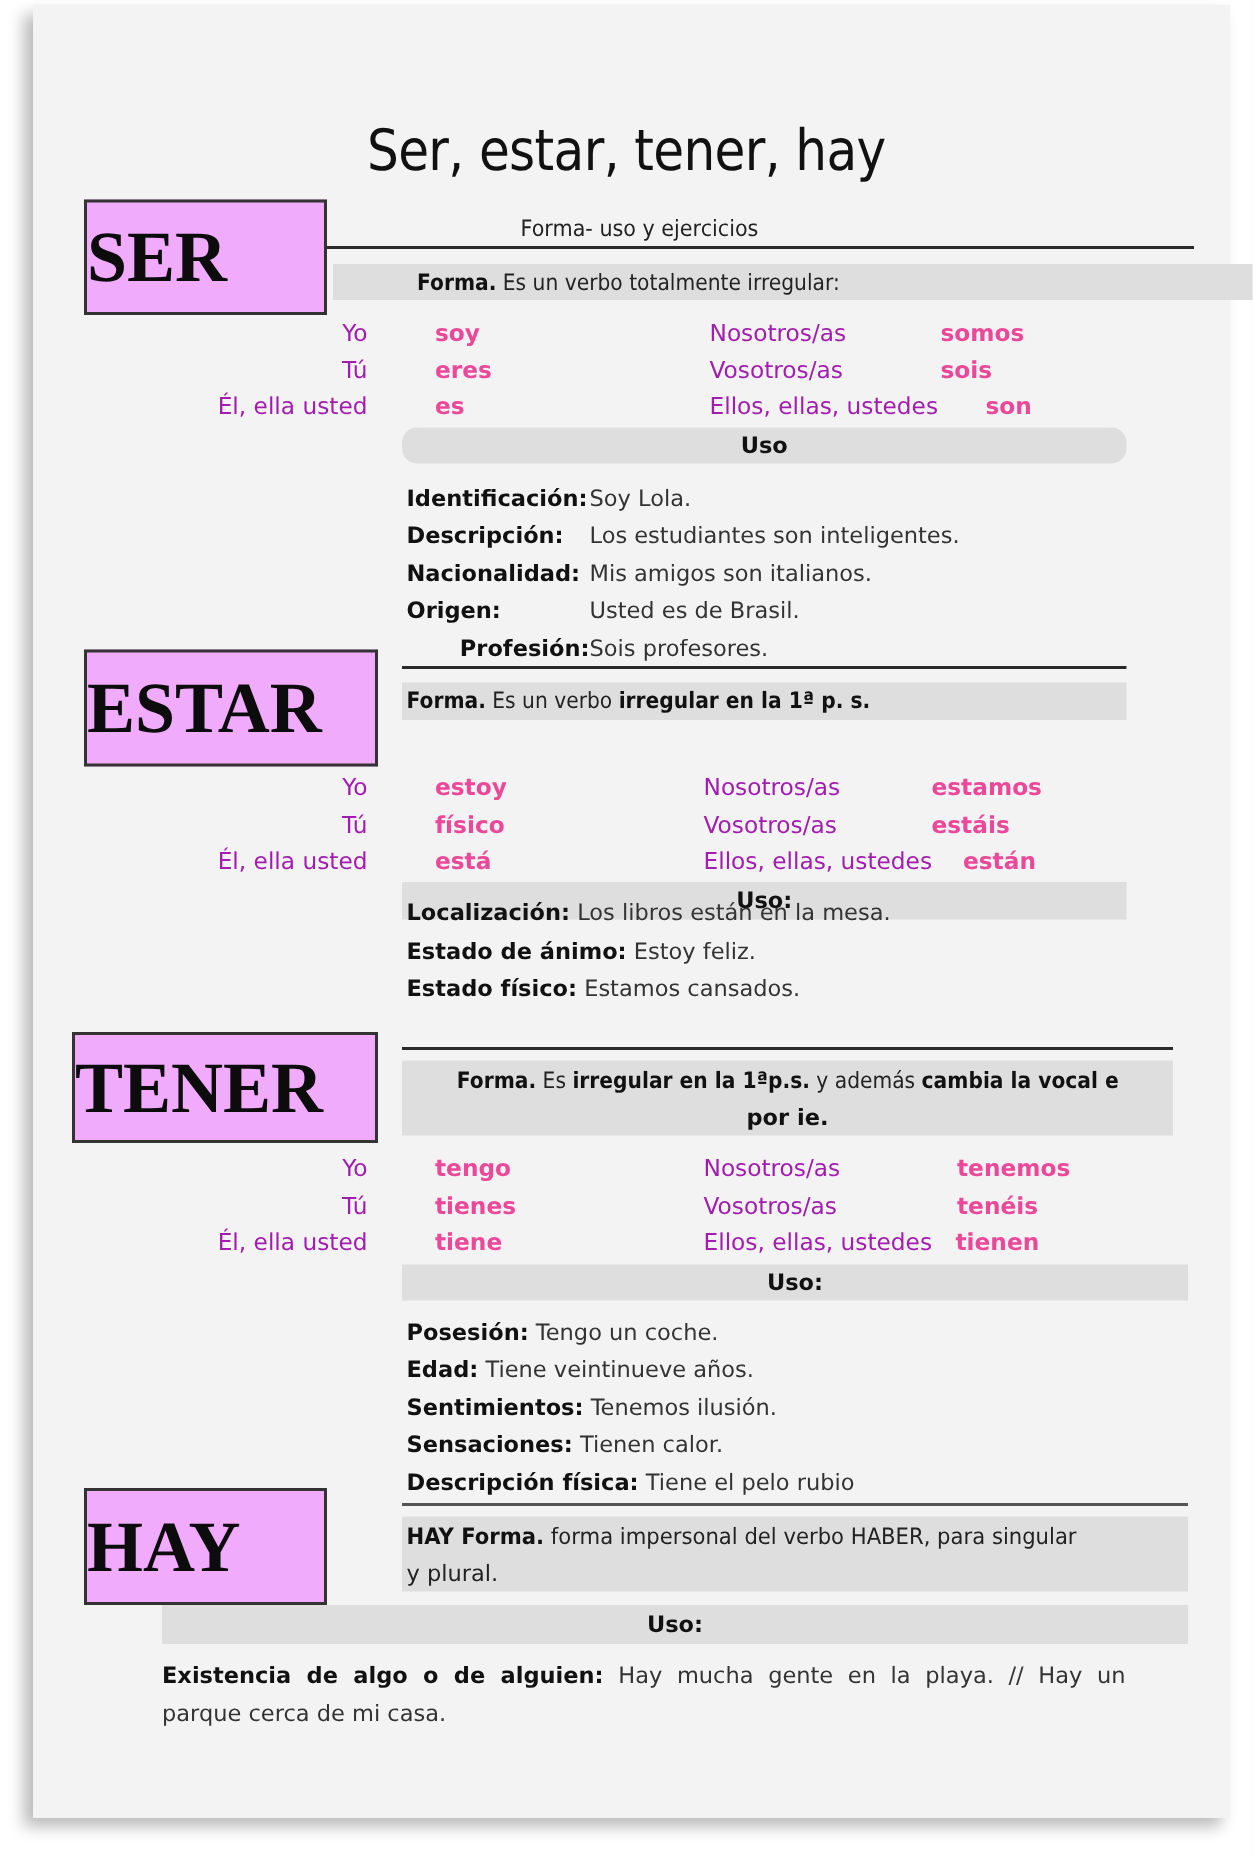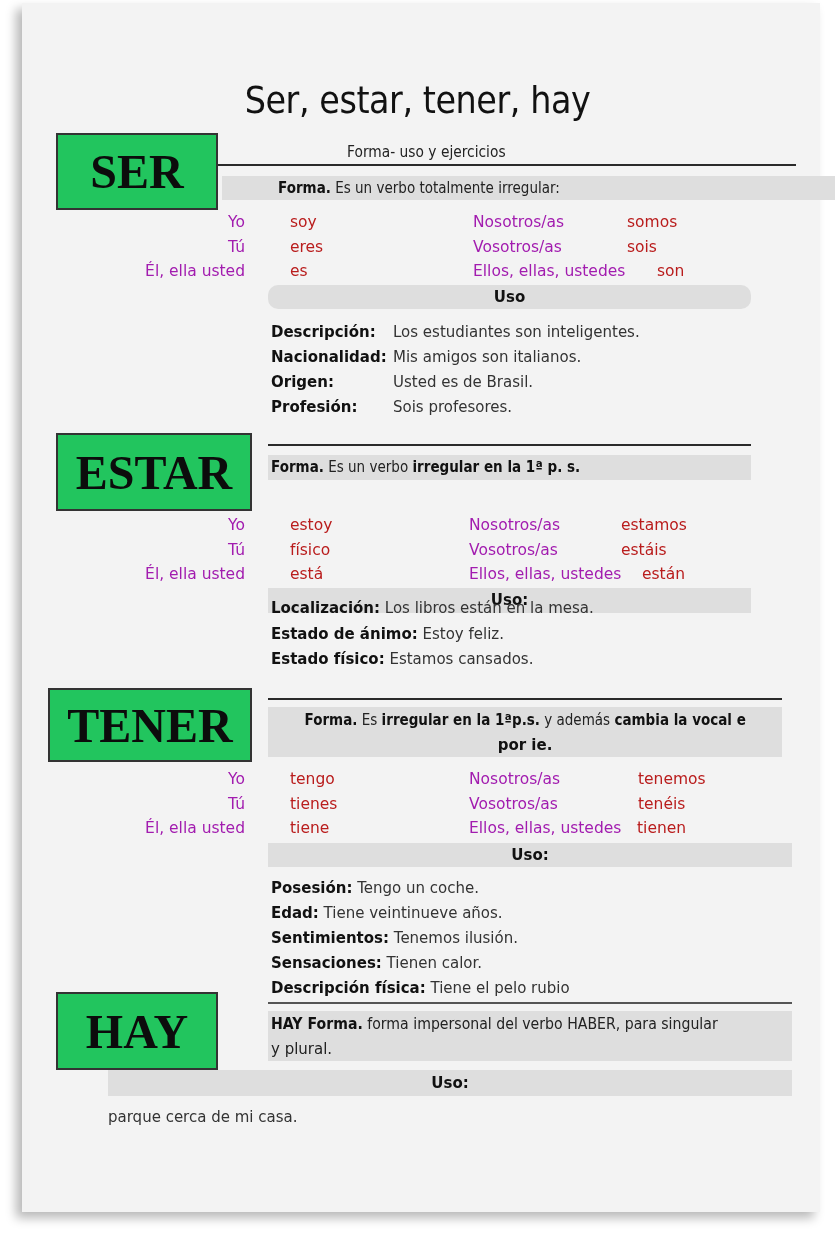--- a/index.html
+++ b/index.html
@@ -16,33 +16,33 @@
   }
   .abs { position: absolute; white-space: nowrap; }
   .title {
     left: 0; width: 835px; top: 78px; text-align: center;
     font-size: 38px; letter-spacing: -0.5px; color: #111;
     font-family: "DejaVu Sans", sans-serif; font-weight: normal;
     transform: scaleX(0.88); transform-origin: center;
   }
   .subtitle { top: 143px; left: 347px; font-size: 15px; color: #222; transform: scaleX(0.92); transform-origin: left; }
   .verb-box {
-    position: absolute; border: 2px solid #333; background: #22c55e;
-    box-sizing: border-box; display: flex; align-items: center; justify-content: center;
+    position: absolute; border: 2px solid #333; background: #f0abfc;
+    box-sizing: border-box; display: flex; align-items: center; justify-content: flex-start;
     font-family: "Liberation Serif", "DejaVu Serif", serif; font-weight: bold; color: #0c0c0c;
   }
   .rule { position: absolute; height: 2px; background: #2a2a2a; }
   .band {
     position: absolute; background: #dedede; box-sizing: border-box;
     font-size: 15px; color: #222;
   }
   .band b, .line b { font-weight: bold; color: #111; }
   .conj { position: absolute; font-size: 15.5px; line-height: 24.5px; color: #a21caf; }
   .conj.right { text-align: right; }
-  .conj.bold { font-weight: normal; color: #b91c1c; }
+  .conj.bold { font-weight: bold; color: #ec4899; }
   .line { position: absolute; font-size: 15px; color: #333; white-space: nowrap; }
   .cond { transform: scaleX(0.9); transform-origin: left; display: inline-block; }
   .usage-label { font-weight: bold; color: #111; display: inline-block; }
 </style>
 </head>
 <body>
 
 <div class="sheet"></div>
 
 <div class="abs title">Ser, estar, tener, hay</div>
@@ -77,24 +77,25 @@
   <div>somos</div>
   <div>sois</div>
   <div style="margin-left:30px;">son</div>
 </div>
 
 <div class="band" style="left:268px;top:285px;width:483px;height:24px;text-align:center;line-height:24px;border-radius:10px;">
   <b>Uso</b>
 </div>
 
 <div class="line" style="left:271px;top:320px;line-height:25px;">
+  <div><span class="usage-label" style="width:122px;">Identificación:</span><span>Soy Lola.</span></div>
   <div><span class="usage-label" style="width:122px;">Descripción:</span><span>Los estudiantes son inteligentes.</span></div>
   <div><span class="usage-label" style="width:122px;">Nacionalidad:</span><span>Mis amigos son italianos.</span></div>
   <div><span class="usage-label" style="width:122px;">Origen:</span><span>Usted es de Brasil.</span></div>
-  <div><span class="usage-label" style="width:122px;">Profesión:</span><span>Sois profesores.</span></div>
+  <div><span class="usage-label" style="width:122px;text-align:right;">Profesión:</span><span>Sois profesores.</span></div>
 </div>
 
 <div class="rule" style="left:268px;top:444px;width:483px;"></div>
 <div class="verb-box" style="left:56px;top:433px;width:196px;height:78px;font-size:48px;">
   <span>ESTAR</span>
 </div>
 <div class="band" style="left:268px;top:455px;width:483px;height:25px;">
   <div class="abs" style="left:3px;top:3px;">
     <span class="cond"><b>Forma.</b><span> Es un verbo </span><b>irregular en la 1ª p. s.</b></span>
   </div>
@@ -184,14 +185,17 @@
     <span class="cond" style="transform:scaleX(0.94);"><b>HAY Forma.</b><span> forma impersonal del verbo HABER, para singular</span></span>
   </div>
   <div style="padding-left:3px;">y plural.</div>
 </div>
 
 <div class="band" style="left:108px;top:1070px;width:684px;height:26px;text-align:center;line-height:26px;">
   <b>Uso:</b>
 </div>
 
 <div class="line" style="left:108px;top:1105px;width:684px;line-height:25px;">
+  <div style="display:flex;justify-content:space-between;">
+    <span style="word-spacing:5px;"><span class="usage-label">Existencia de algo o de alguien:</span><span> Hay mucha gente en la playa. // Hay un</span></span>
+  </div>
   <div>parque cerca de mi casa.</div>
 </div>
 
 </body></html>

